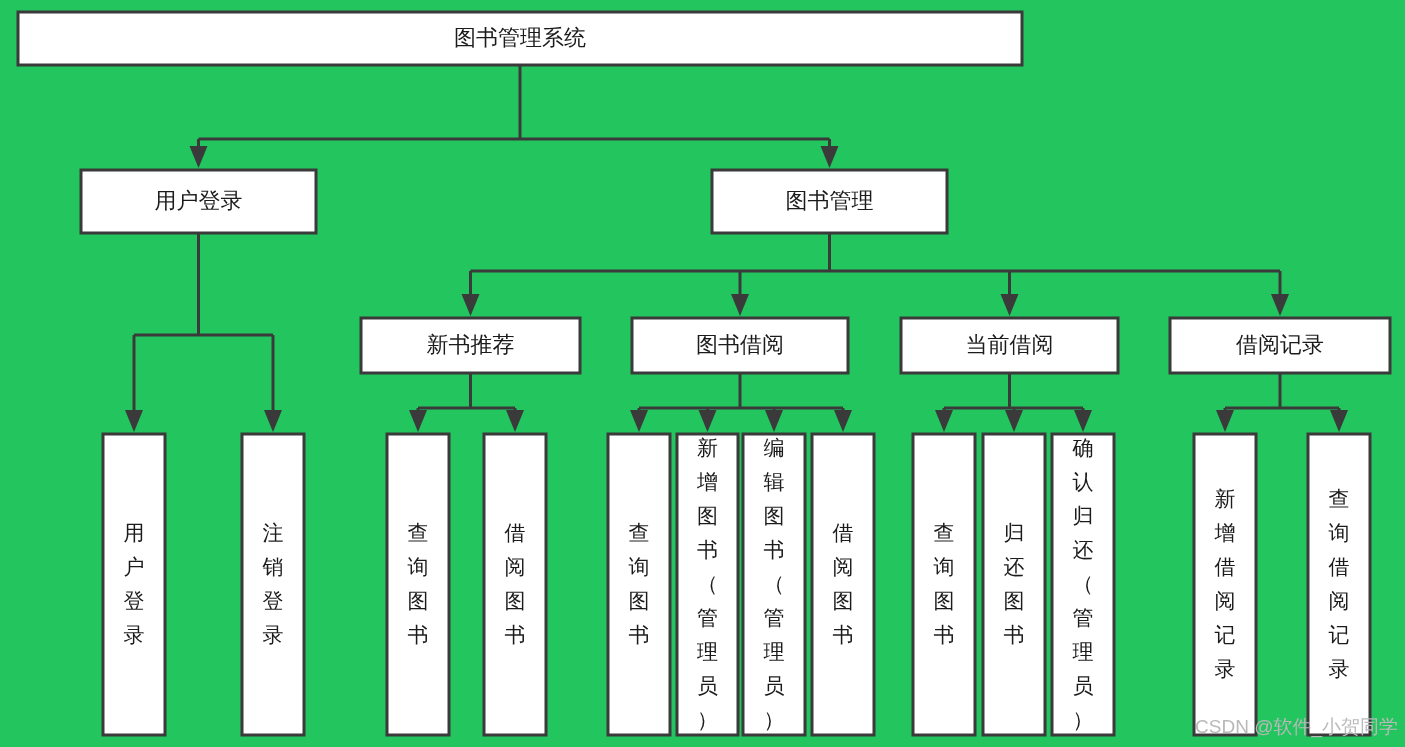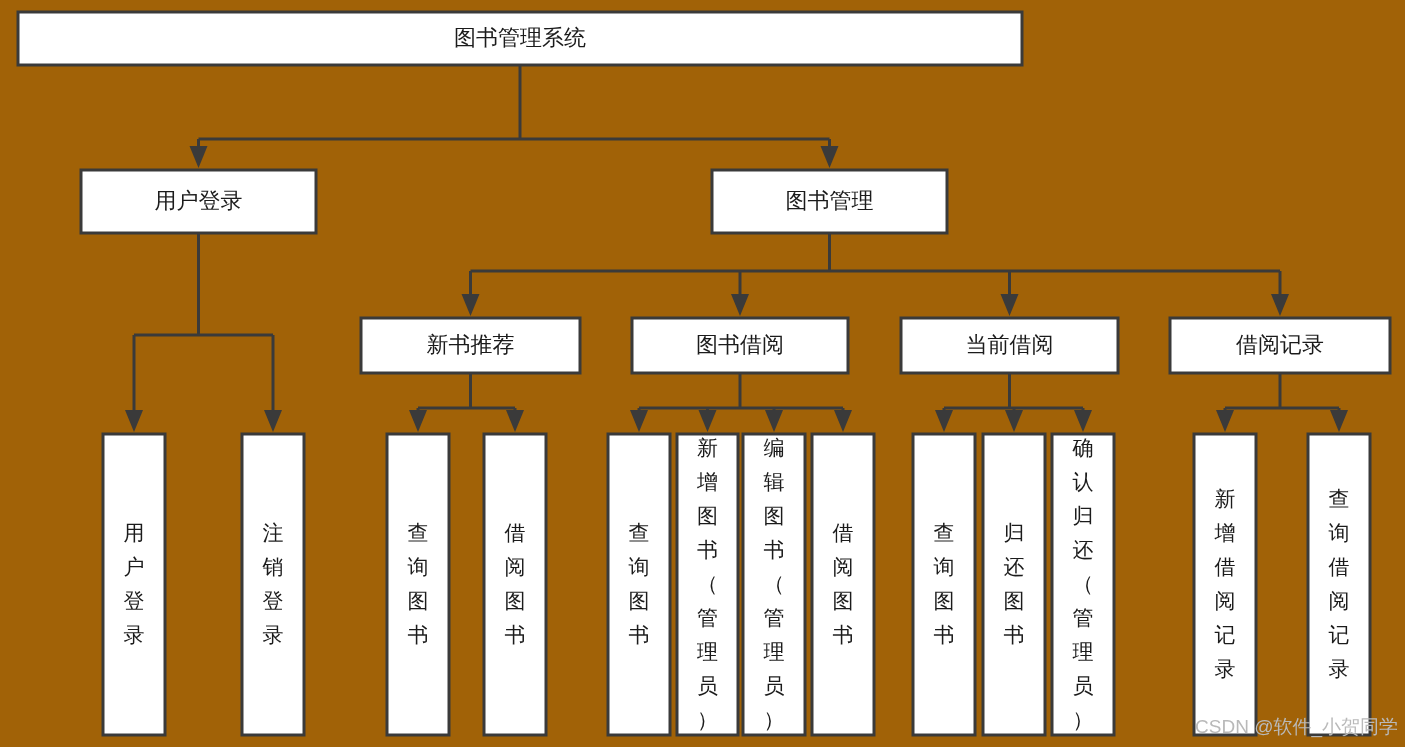--- a/index.html
+++ b/index.html
@@ -8,21 +8,21 @@
     padding: 0;
     background: #ffffff;
   }
   body {
     font-family: "Liberation Sans", "DejaVu Sans", sans-serif;
   }
   #diagram-root {
     position: relative;
     width: 1405px;
     height: 747px;
-    background: #a16207;
+    background: #22c55e;
     overflow: hidden;
   }
   svg.diagram-canvas {
     position: absolute;
     left: 0;
     top: 0;
     width: 1405px;
     height: 747px;
     display: block;
   }

